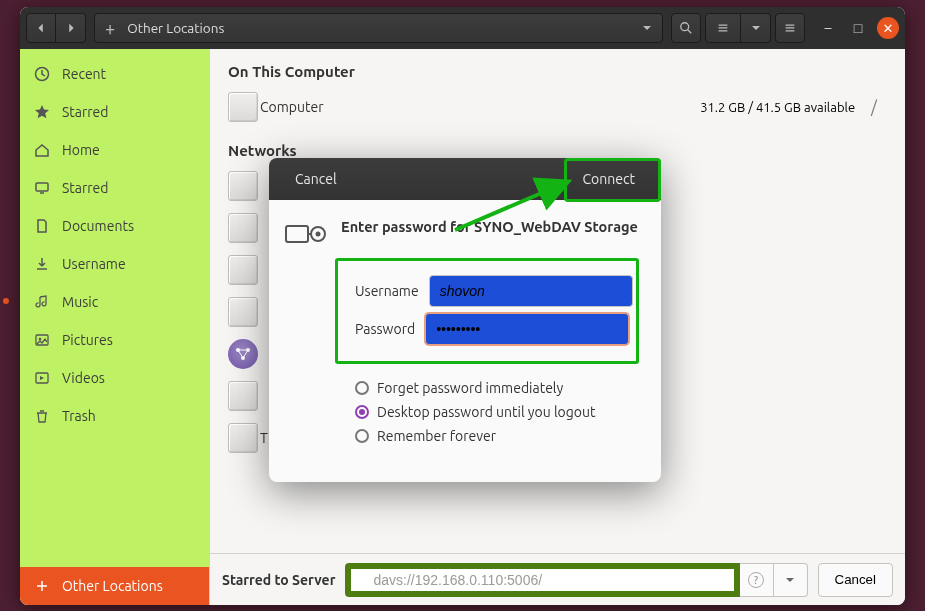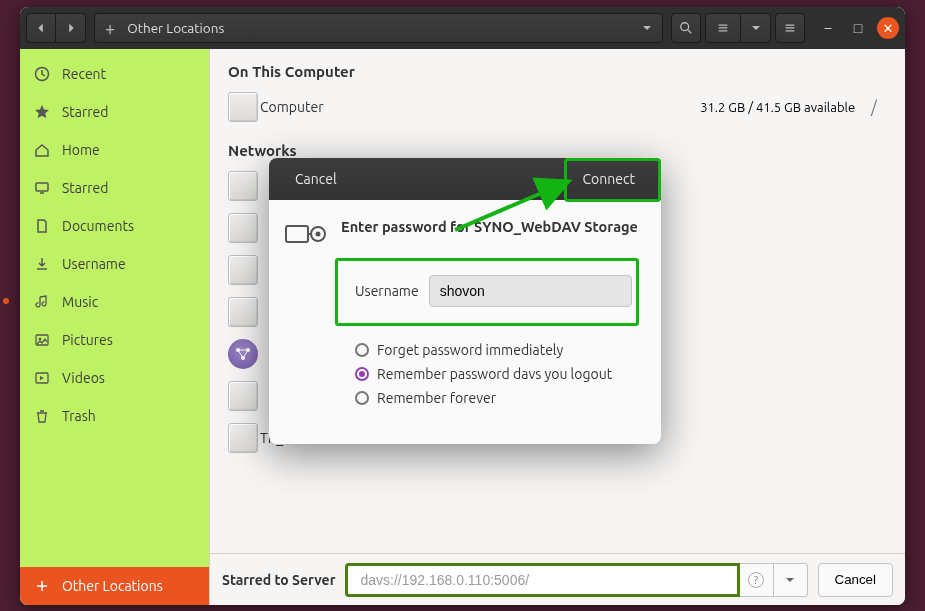--- a/index.html
+++ b/index.html
@@ -34,41 +34,41 @@
   .dicon{ width:30px; height:30px; border:1px solid #bdbdbd; border-radius:3px; background:linear-gradient(#f0efee,#dcdad7); box-shadow:inset 1px 1px 0 #fff,inset -1px -1px 0 rgba(0,0,0,.08); flex:none; }
   .neticon{ width:30px;height:30px;border-radius:50%;background:radial-gradient(circle at 50% 40%,#9f8bc7,#6f55a8);display:flex;align-items:center;justify-content:center;flex:none;}
   .row .lbl{ color:#333; }
   .row .avail{ margin-left:auto; color:#000000; font-size:13px; }
   .row .slash{ color:#777; margin:0 10px 0 14px; font-size:16px; }
   .netrow .lbl{ color:#333; }
   
   .connectbar{ height:52px; border-top:1px solid #d4d0cc; background:#f6f5f4; display:flex; align-items:center; padding:0 12px; gap:10px; }
   .connectbar .title{ font-weight:700; }
   .addrwrap{ flex:1; display:flex; }
-  .addrin{ flex:1; height:34px; border:3px solid #4d7c0f; border-radius:4px 0 0 4px; padding:0 12px; background:#fff; color:#9a9a96; font-size:14px; outline:none; }
+  .addrin{ flex:1; height:34px; border:6px solid #4d7c0f; border-radius:4px 0 0 4px; padding:0 22px; background:#fff; color:#9a9a96; font-size:14px; outline:none; }
   .addrhelp{ width:34px; height:34px; border:1px solid #c7c3bf; border-left:none; display:flex; align-items:center; justify-content:center; background:#fafafa; border-radius:0; cursor:pointer; color:#888;}
   .drop{ width:34px; height:34px; border:1px solid #c7c3bf; border-left:none; border-radius:0 4px 4px 0; background:#fafafa; display:flex; align-items:center; justify-content:center; cursor:pointer;}
   .cbtn{ height:34px; padding:0 16px; border:1px solid #c7c3bf; border-radius:4px; background:#fafafa; cursor:pointer; }
   
   .modal{ position:absolute; top:158px; left:269px; width:392px; background:#fafafa; border-radius:8px; box-shadow:0 10px 40px rgba(0,0,0,.45); overflow:hidden; z-index:50; }
   .mhead{ height:42px; background:linear-gradient(#3c3c3c,#333); display:flex; align-items:center; }
   .mhead .mbtn{ width:50%; height:100%; display:flex; align-items:center; justify-content:center; color:#e6e6e6; font-size:14px; cursor:pointer; }
   .mhead .mbtn:first-child{ justify-content:flex-start; padding-left:26px; }
   .mhead .mbtn:last-child{ justify-content:flex-end; padding-right:26px; }
   .hlbox{ position:absolute; border:3px solid #12b312; border-radius:4px; pointer-events:none; z-index:60; }
   .arrow{ position:absolute; z-index:55; pointer-events:none; }
   .mbody{ padding:18px 22px 22px 16px; }
   .dlgtop{ display:flex; align-items:flex-start; gap:14px; margin-bottom:10px; }
   .keyicon{ width:42px; height:28px; flex:none; margin-top:2px; }
   .keyicon svg{ width:42px; height:28px; fill:#555; }
   .dtitle{ font-weight:700; font-size:14.5px; color:#333; }
   .fields{ margin-left:50px; border:3px solid #12b312; border-radius:3px; padding:8px 6px 10px 6px; }
   .frow{ display:flex; align-items:center; gap:10px; margin:6px 11px; }
   .frow label{ width:80px; text-align:left; color:#333; font-size:14px; }
-  .frow input{ flex:1; height:32px; border:1px solid #c7c3bf; border-radius:4px; padding:0 10px; font-size:14px; background:#e5e5e5; outline:none; }
+  .frow input{ flex:1; height:32px; border:1px solid #c7c3bf; border-radius:4px; padding:0 10px; font-size:14px; background:#1d4ed8; outline:none;font-style:italic; }
   .opts{ margin:12px 0 12px 70px; }
   .orow{ display:flex; align-items:center; gap:8px; height:24px; color:#333; font-size:14px; }
   .radio{ width:14px; height:14px; border:2px solid #777; border-radius:50%; display:flex; align-items:center; justify-content:center; cursor:pointer;}
   .radio.sel{ border-color:#8f3fb3; }
   .radio.sel:after{ content:""; width:6px; height:6px; border-radius:50%; background:#8f3fb3; }
   .dotindicator{position:absolute;top:298px;left:3px;width:6px;height:6px;border-radius:50%;background:#e95420;}
   svg.chev{width:10px;height:10px;fill:#bbb;}
 </style>
 </head>
 <body>
@@ -281,29 +281,33 @@
             <path d="M23 14h4" stroke="#555" stroke-width="2"></path>
           </svg>
       </div>
       <div class="dtitle">Enter password for SYNO_WebDAV Storage</div>
     </div>
     <div class="fields">
       <div class="frow">
         <label>Username</label>
         <input value="shovon" style="">
       </div>
+      <div class="frow">
+        <label>Password</label>
+        <input style="border-color: rgb(233, 160, 126); box-shadow: rgb(233, 160, 126) 0px 0px 0px 1px;" value="•••••••••">
+      </div>
     </div>
     <div class="opts">
       <div class="orow">
           <span class="radio"></span>
           <span>Forget password immediately</span>
         </div>
       <div class="orow">
           <span class="radio sel"></span>
-          <span>Remember password davs you logout</span>
+          <span>Desktop password until you logout</span>
         </div>
       <div class="orow">
           <span class="radio"></span>
           <span>Remember forever</span>
         </div>
     </div>
   </div>
 </div>
 
 <div class="hlbox" style="top:158px;left:564px;width:97px;height:44px;"></div>

